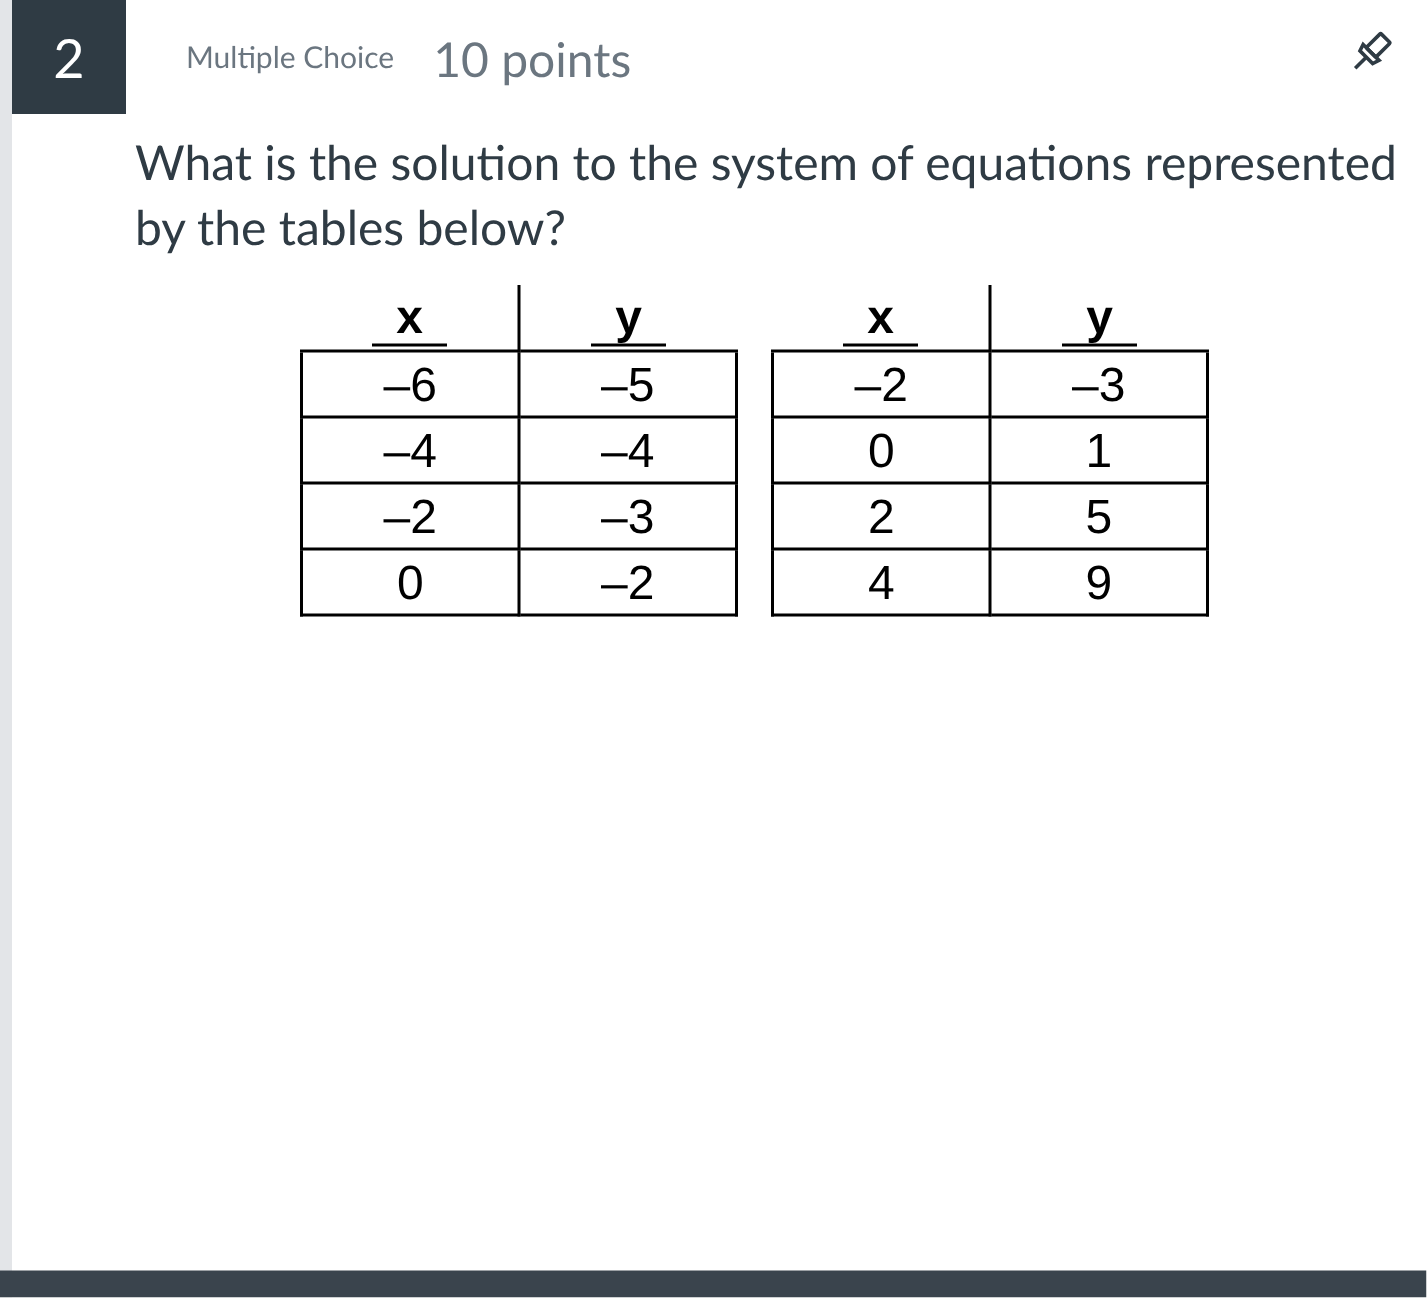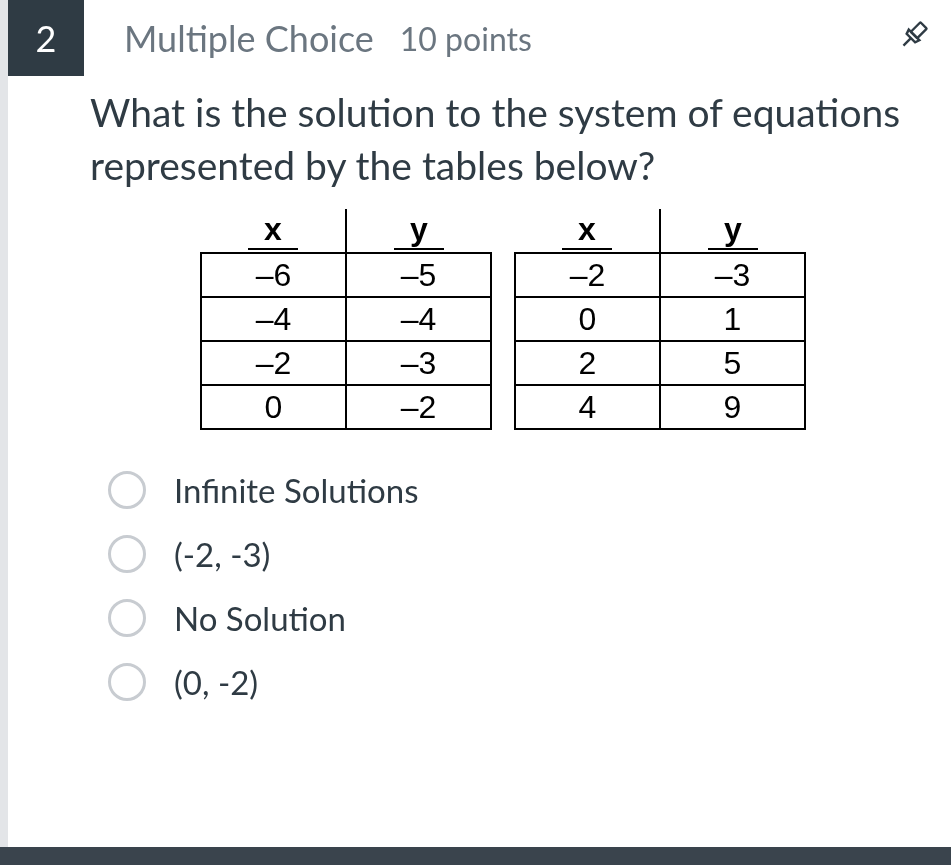--- a/index.html
+++ b/index.html
@@ -31,39 +31,39 @@
       color: #fff;
       font-size: 36px;
       display: flex;
       align-items: center;
       justify-content: center;
       margin-left: 8px;
       font-weight: 400;
     }
     .qtype {
       margin-left: 40px;
-      font-size: 36px;
+      font-size: 20px;
       color: #6b7680;
     }
     .points {
       margin-left: 26px;
       font-size: 32px;
       color: #6b7680;
     }
     .pin-icon {
       position: absolute;
       right: 20px;
       top: 18px;
       color: #2f3b44;
     }
     .content {
       padding: 10px 6px 0 90px;
     }
     .prompt {
-      font-size: 39px;
+      font-size: 32px;
       color: #2f3b44;
       line-height: 1.35;
       margin-bottom: 18px;
     }
     .tables {
       display: flex;
       gap: 22px;
       justify-content: flex-start;
       padding-left: 110px;
       margin-bottom: 40px;
@@ -196,33 +196,15 @@
             <td>5</td>
           </tr>
         <tr>
             <td>4</td>
             <td>9</td>
           </tr>
       </tbody>
     </table>
   </div>
 
-  <div class="options">
-    <div class="option">
-      <div class="radio"></div>
-      <div class="opt-label">Infinite Solutions</div>
-    </div>
-    <div class="option">
-      <div class="radio"></div>
-      <div class="opt-label">(-2, -3)</div>
-    </div>
-    <div class="option">
-      <div class="radio"></div>
-      <div class="opt-label">No Solution</div>
-    </div>
-    <div class="option">
-      <div class="radio"></div>
-      <div class="opt-label">(0, -2)</div>
-    </div>
-  </div>
 </div>
 
 <div class="footer-bar"></div>
 
 </body></html>

